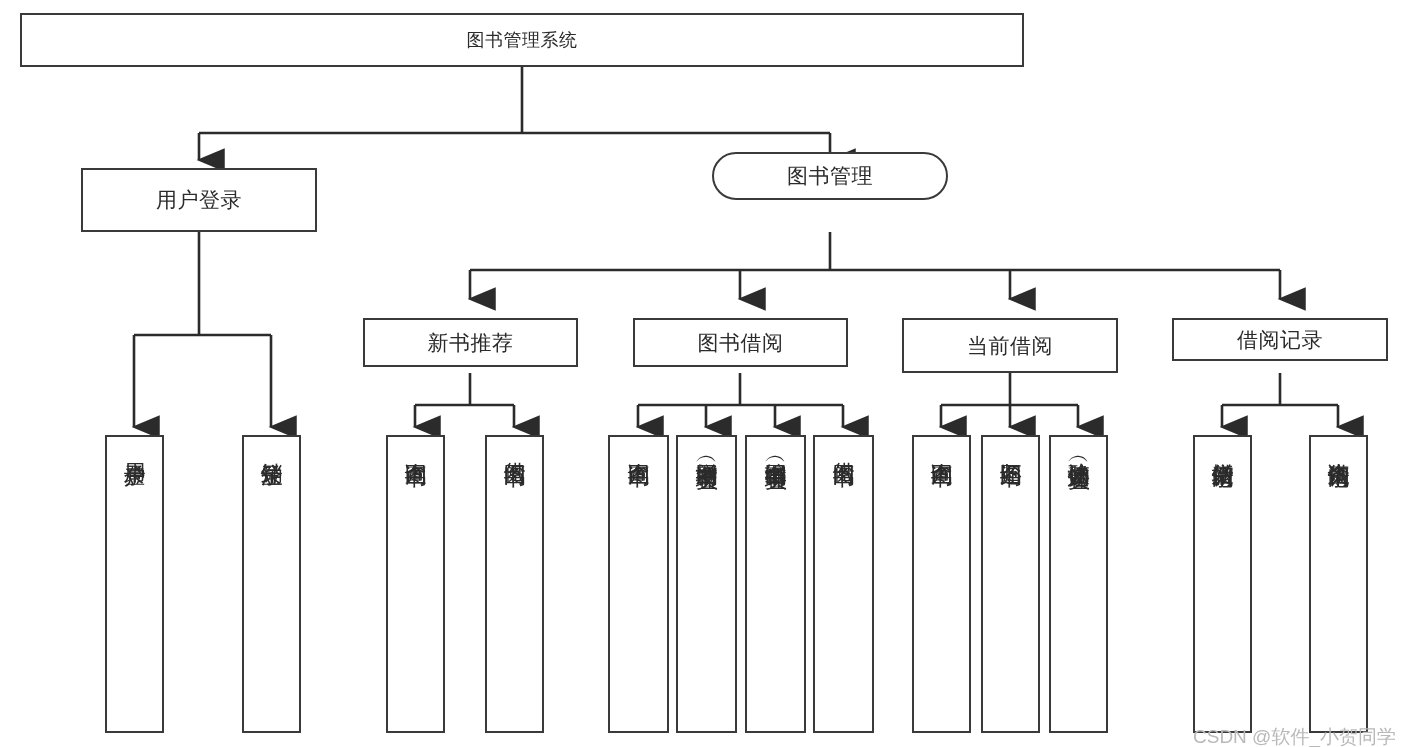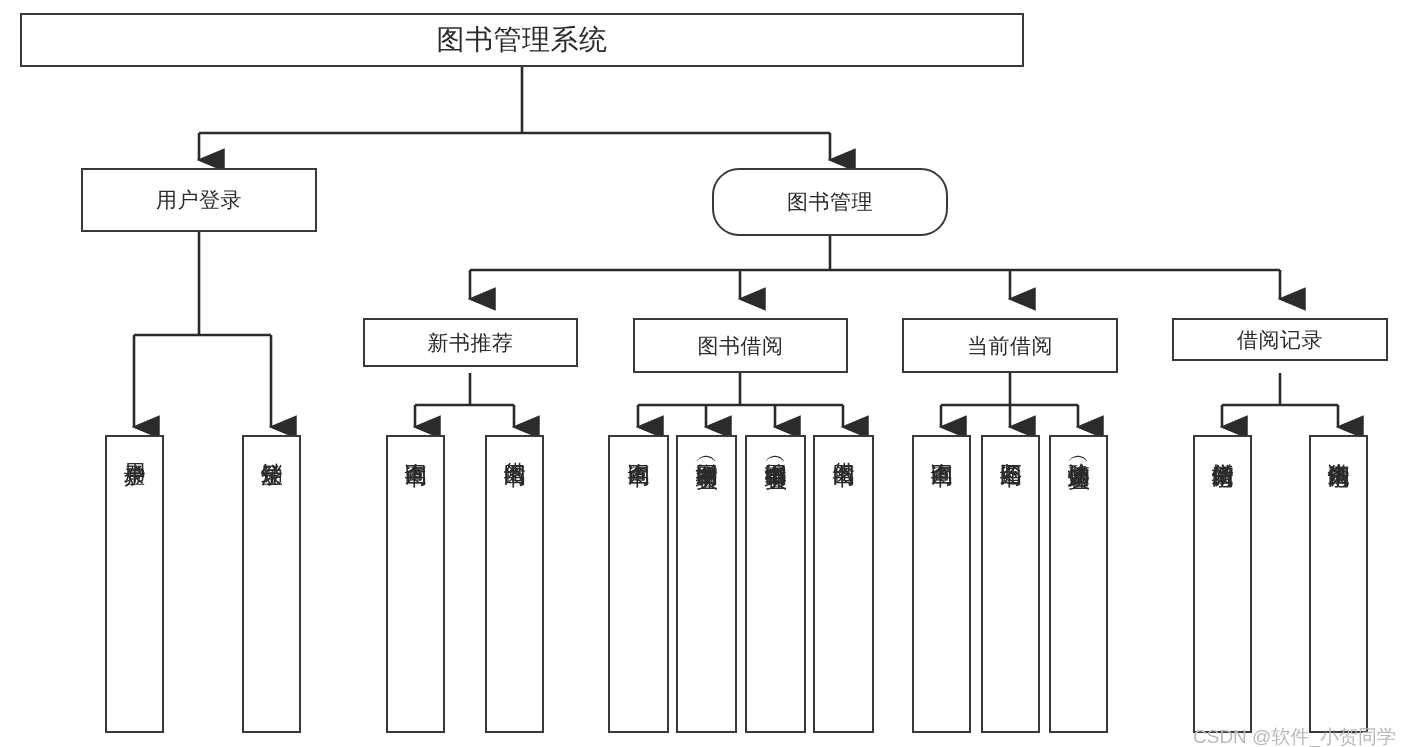--- a/index.html
+++ b/index.html
@@ -42,21 +42,21 @@
     text-align: center;
     line-height: 1.12;
     white-space: nowrap;
     letter-spacing: 0.5px;
   }
   
   .node.horiz .node-label {
     font-size: 21px;
   }
   .node.root .node-label {
-    font-size: 28px;
+    font-size: 18px;
   }
   
   .node.vert {
     align-items: flex-start;
     padding-top: 8px;
   }
   .node.vert .node-label {
     writing-mode: vertical-rl;
     text-orientation: upright;
     font-size: 22px;
@@ -128,28 +128,28 @@
     </g>
   </svg>
 
   <div class="node horiz root" style="left:20px; top:13px; width:1004px; height:54px;">
     <span class="node-label">图书管理系统</span>
   </div>
 
   <div class="node horiz" style="left:81px; top:168px; width:236px; height:64px;">
     <span class="node-label">用户登录</span>
   </div>
-  <div class="node horiz" style="left:712px; top:168px; width:236px; height:68px;border-radius:27px;">
+  <div class="node horiz" style="left:712px; top:152px; width:236px; height:48px;border-radius:27px;">
     <span class="node-label">图书管理</span>
   </div>
 
   <div class="node horiz" style="left:363px; top:318px; width:215px; height:49px;">
     <span class="node-label">新书推荐</span>
   </div>
-  <div class="node horiz" style="left:633px; top:318px; width:215px; height:55px;">
+  <div class="node horiz" style="left:633px; top:318px; width:215px; height:49px;">
     <span class="node-label">图书借阅</span>
   </div>
   <div class="node horiz" style="left:902px; top:318px; width:216px; height:55px;align-items:center;">
     <span class="node-label">当前借阅</span>
   </div>
   <div class="node horiz" style="left:1172px; top:318px; width:216px; height:43px;">
     <span class="node-label">借阅记录</span>
   </div>
 
   <div class="node vert" style="left:105px; top:435px; width:59px; height:298px;">

